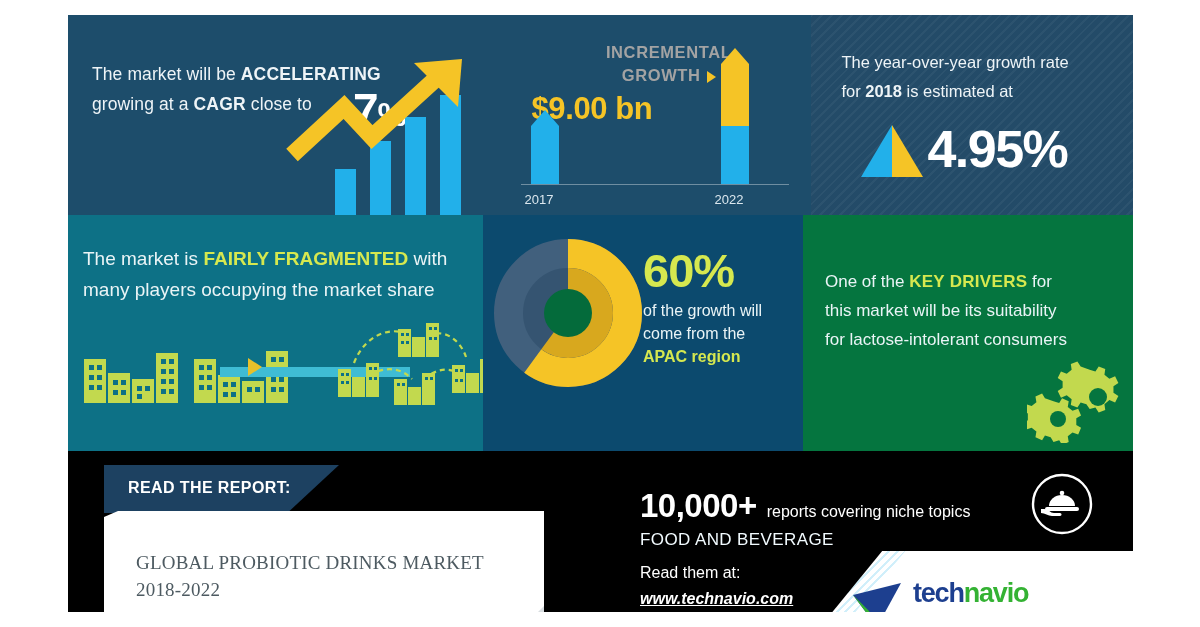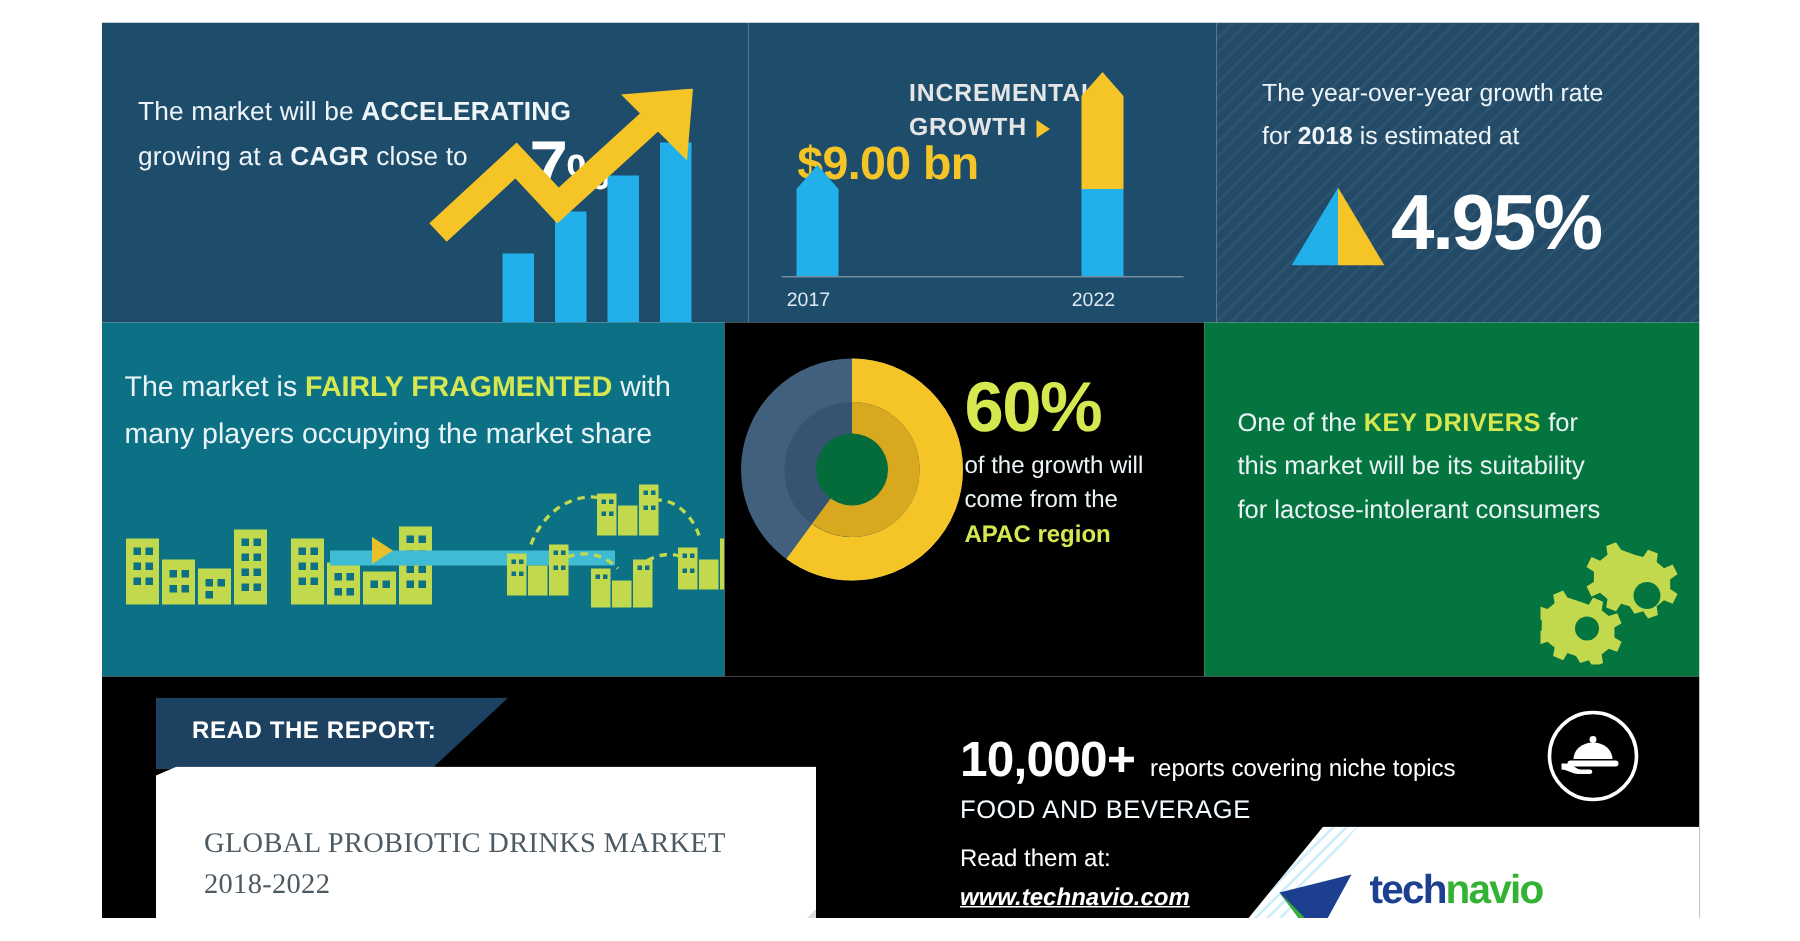--- a/index.html
+++ b/index.html
@@ -26,41 +26,41 @@
     font-size:17.5px;line-height:30px;letter-spacing:.1px;}
   .cagr-text b{font-weight:bold;letter-spacing:.2px;}
   .big7{position:absolute;left:285px;top:72px;color:#ffffff;font-size:46px;font-weight:bold;letter-spacing:-1px;line-height:46px;}
   .big7 .pct{font-size:33px;}
 
   .bars{position:absolute;left:245px;bottom:0;width:170px;height:120px;}
   .bar{position:absolute;bottom:0;width:21px;background:#22b0ea;}
 
   .arrow-wrap{position:absolute;left:218px;bottom:16px;width:200px;height:140px;}
 
-  .incr-title{position:absolute;right:80px;top:36px;text-align:left;color:#e5e5e5;
+  .incr-title{position:absolute;right:80px;top:26px;text-align:center;color:#a3a3a3;
     font-size:16.5px;font-weight:bold;letter-spacing:.6px;line-height:23px;}
   .incr-tri{display:inline-block;width:0;height:0;border-left:9px solid #f5c426;
      border-top:6px solid transparent;border-bottom:6px solid transparent;
      vertical-align:middle;margin-left:6px;}
   .incr-val{position:absolute;left:32px;top:76px;color:#f5c426;font-size:31px;font-weight:bold;letter-spacing:-.4px;}
   .axis{position:absolute;left:22px;right:22px;bottom:30px;height:1px;background:#6f8ea1;}
   .ylabel{position:absolute;bottom:8px;color:#dbe7ee;font-size:13px;}
   .pillar{position:absolute;bottom:31px;}
   .pillar .tip{width:0;height:0;border-left:14px solid transparent;border-right:14px solid transparent;}
   .pillar .body{width:28px;}
 
   .yoy-text{position:absolute;left:30px;top:33px;width:280px;color:#eef4f7;font-size:16.5px;line-height:29px;}
   .yoy-text b{font-weight:bold;text-align:center;}
   .yoy-val{position:absolute;left:116px;top:104px;color:#ffffff;font-size:52px;font-weight:bold;letter-spacing:-1.5px;}
   .yoy-tri{position:absolute;left:50px;top:110px;width:0;height:0;}
 
   
   #row2{height:236px;}
   .p-teal{background:#0d7186;}
-  .p-green{background:#000000;}
+  .p-green{background:#0c4a6e;}
   .p-green2{background:#05753f;}
   #p-frag{width:415px;}
   #p-apac{width:320px;}
   #p-drv{width:330px;}
 
   .frag-text{position:absolute;left:15px;top:28px;width:400px;color:#eaf4f6;font-size:19px;line-height:31px;}
   .frag-text b{color:#d6e84f;font-weight:bold;}
   .city{position:absolute;}
   .conn{position:absolute;left:152px;top:152px;width:190px;height:10px;background:#3fbcd4;}
   .conn-tri{position:absolute;left:180px;top:143px;width:0;height:0;

